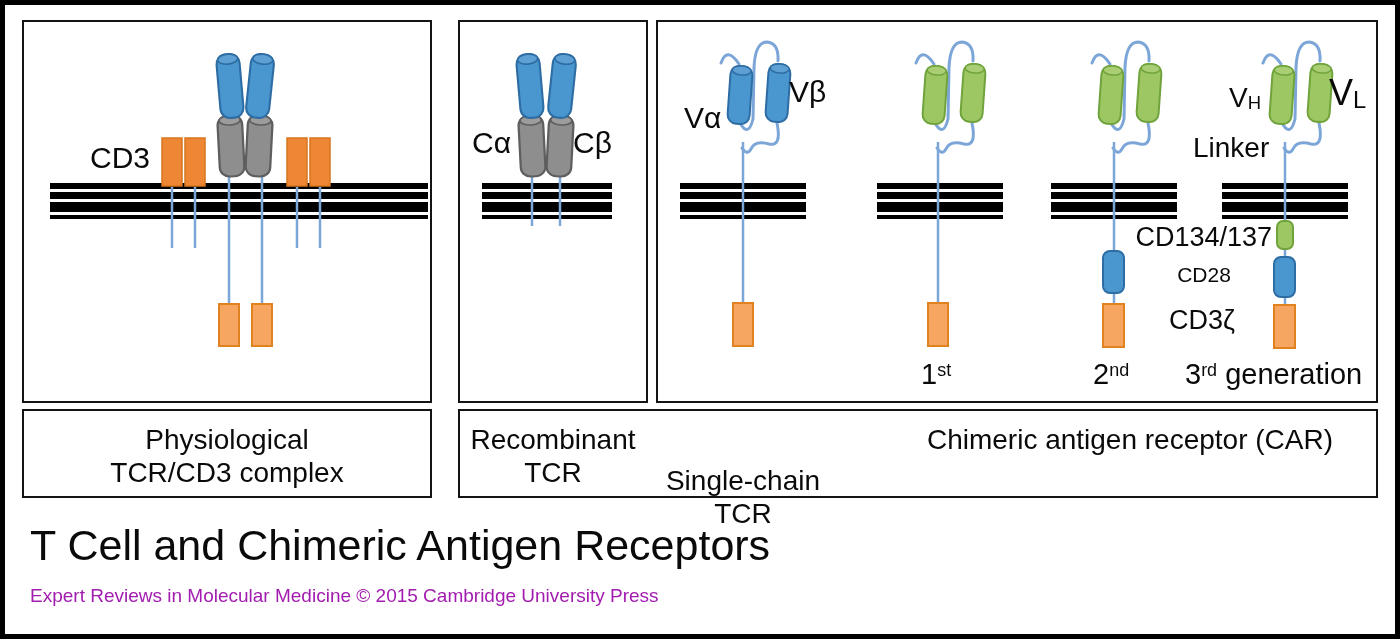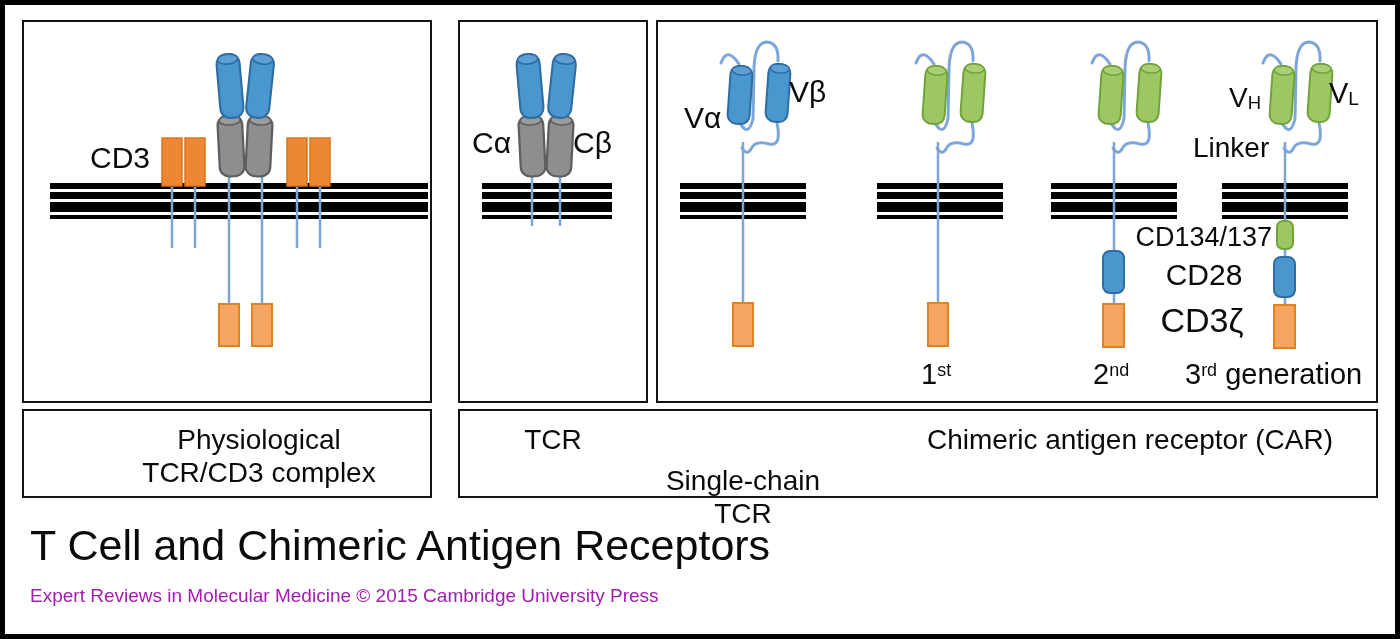--- a/index.html
+++ b/index.html
@@ -7,37 +7,37 @@
        font-family:"Liberation Sans","DejaVu Sans",sans-serif;color:#111;}
   .frame{position:absolute;inset:0;border:5px solid #000;box-sizing:border-box;}
   .panel{position:absolute;border:2px solid #141414;box-sizing:border-box;background:#fff;}
   .panel-left  {left:22px;top:20px;width:410px;height:383px;}
   .panel-mid   {left:458px;top:20px;width:190px;height:383px;}
   .panel-right {left:656px;top:20px;width:722px;height:383px;}
   .caption-box{position:absolute;border:2px solid #141414;box-sizing:border-box;background:#fff;}
   .caption-left{left:22px;top:409px;width:410px;height:89px;}
   .caption-right{left:458px;top:409px;width:920px;height:89px;}
   .cap{position:absolute;font-size:28px;line-height:33px;text-align:center;color:#0a0a0a;}
-  .cap-phys{left:22px;width:410px;top:423px;padding-left:32px;}
+  .cap-phys{left:22px;width:410px;top:423px;}
   .cap-recomb{left:460px;width:186px;top:423px;}
   .cap-sctcr{left:650px;width:186px;top:423px;margin-top:41px;}
   .cap-car{left:850px;width:560px;top:423px;}
   svg.diagram{position:absolute;left:0;top:0;pointer-events:none;}
   .lbl{position:absolute;font-size:30px;line-height:30px;color:#0a0a0a;white-space:nowrap;}
   .lbl-cd3{left:90px;top:143px;}
   .lbl-ca{left:472px;top:128px;}
   .lbl-cb{left:573px;top:128px;}
   .lbl-va{left:684px;top:79px;margin-top:24px;}
   .lbl-vb{left:789px;top:77px;}
   .lbl-vh{left:1229px;top:83px;font-size:28px;text-align:right;}
-  .lbl-vl{left:1329px;top:78px;font-size:29px;}
+  .lbl-vl{left:1329px;top:78px;font-size:36px;}
   .lbl-linker{left:1193px;top:133px;font-size:28px;}
   .lbl-cd134{left:1120px;top:222px;width:152px;text-align:right;font-size:27px;}
-  .lbl-cd28{left:1156px;top:260px;width:96px;text-align:center;font-size:30px;}
-  .lbl-cd3z{left:1154px;top:305px;width:96px;text-align:center;font-size:34px;}
+  .lbl-cd28{left:1156px;top:260px;width:96px;text-align:center;font-size:21px;}
+  .lbl-cd3z{left:1154px;top:305px;width:96px;text-align:center;font-size:27px;}
   .lbl-gen{font-size:29px;}
   .lbl-gen1{left:921px;top:355px;}
   .lbl-gen2{left:1093px;top:355px;}
   .lbl-gen3{left:1185px;top:355px;}
   .sub{font-size:0.66em;vertical-align:-0.12em;}
   .sup{font-size:0.62em;vertical-align:0.45em;text-align:center;}
   .gen-rest{margin-left:8px;}
   .title{position:absolute;left:30px;top:522px;font-size:43px;line-height:46px;color:#0a0a0a;}
   .credit{position:absolute;left:30px;top:585px;font-size:19px;color:#a21caf;}
   
@@ -183,20 +183,21 @@
 
 <div class="lbl lbl-gen lbl-gen1"><span>1</span><span class="sup">st</span></div>
 <div class="lbl lbl-gen lbl-gen2"><span>2</span><span class="sup">nd</span></div>
 <div class="lbl lbl-gen lbl-gen3"><span>3</span><span class="sup">rd</span><span class="gen-rest">generation</span></div>
 
 <div class="cap cap-phys">
   <div>Physiological</div>
   <div>TCR/CD3 complex</div>
 </div>
 <div class="cap cap-recomb">
+  <div>Recombinant</div>
   <div>TCR</div>
 </div>
 <div class="cap cap-sctcr">
   <div>Single-chain</div>
   <div>TCR</div>
 </div>
 <div class="cap cap-car">Chimeric antigen receptor (CAR)</div>
 
 <div class="title">T Cell and Chimeric Antigen Receptors</div>
 <div class="credit">Expert Reviews in Molecular Medicine © 2015 Cambridge University Press</div>

